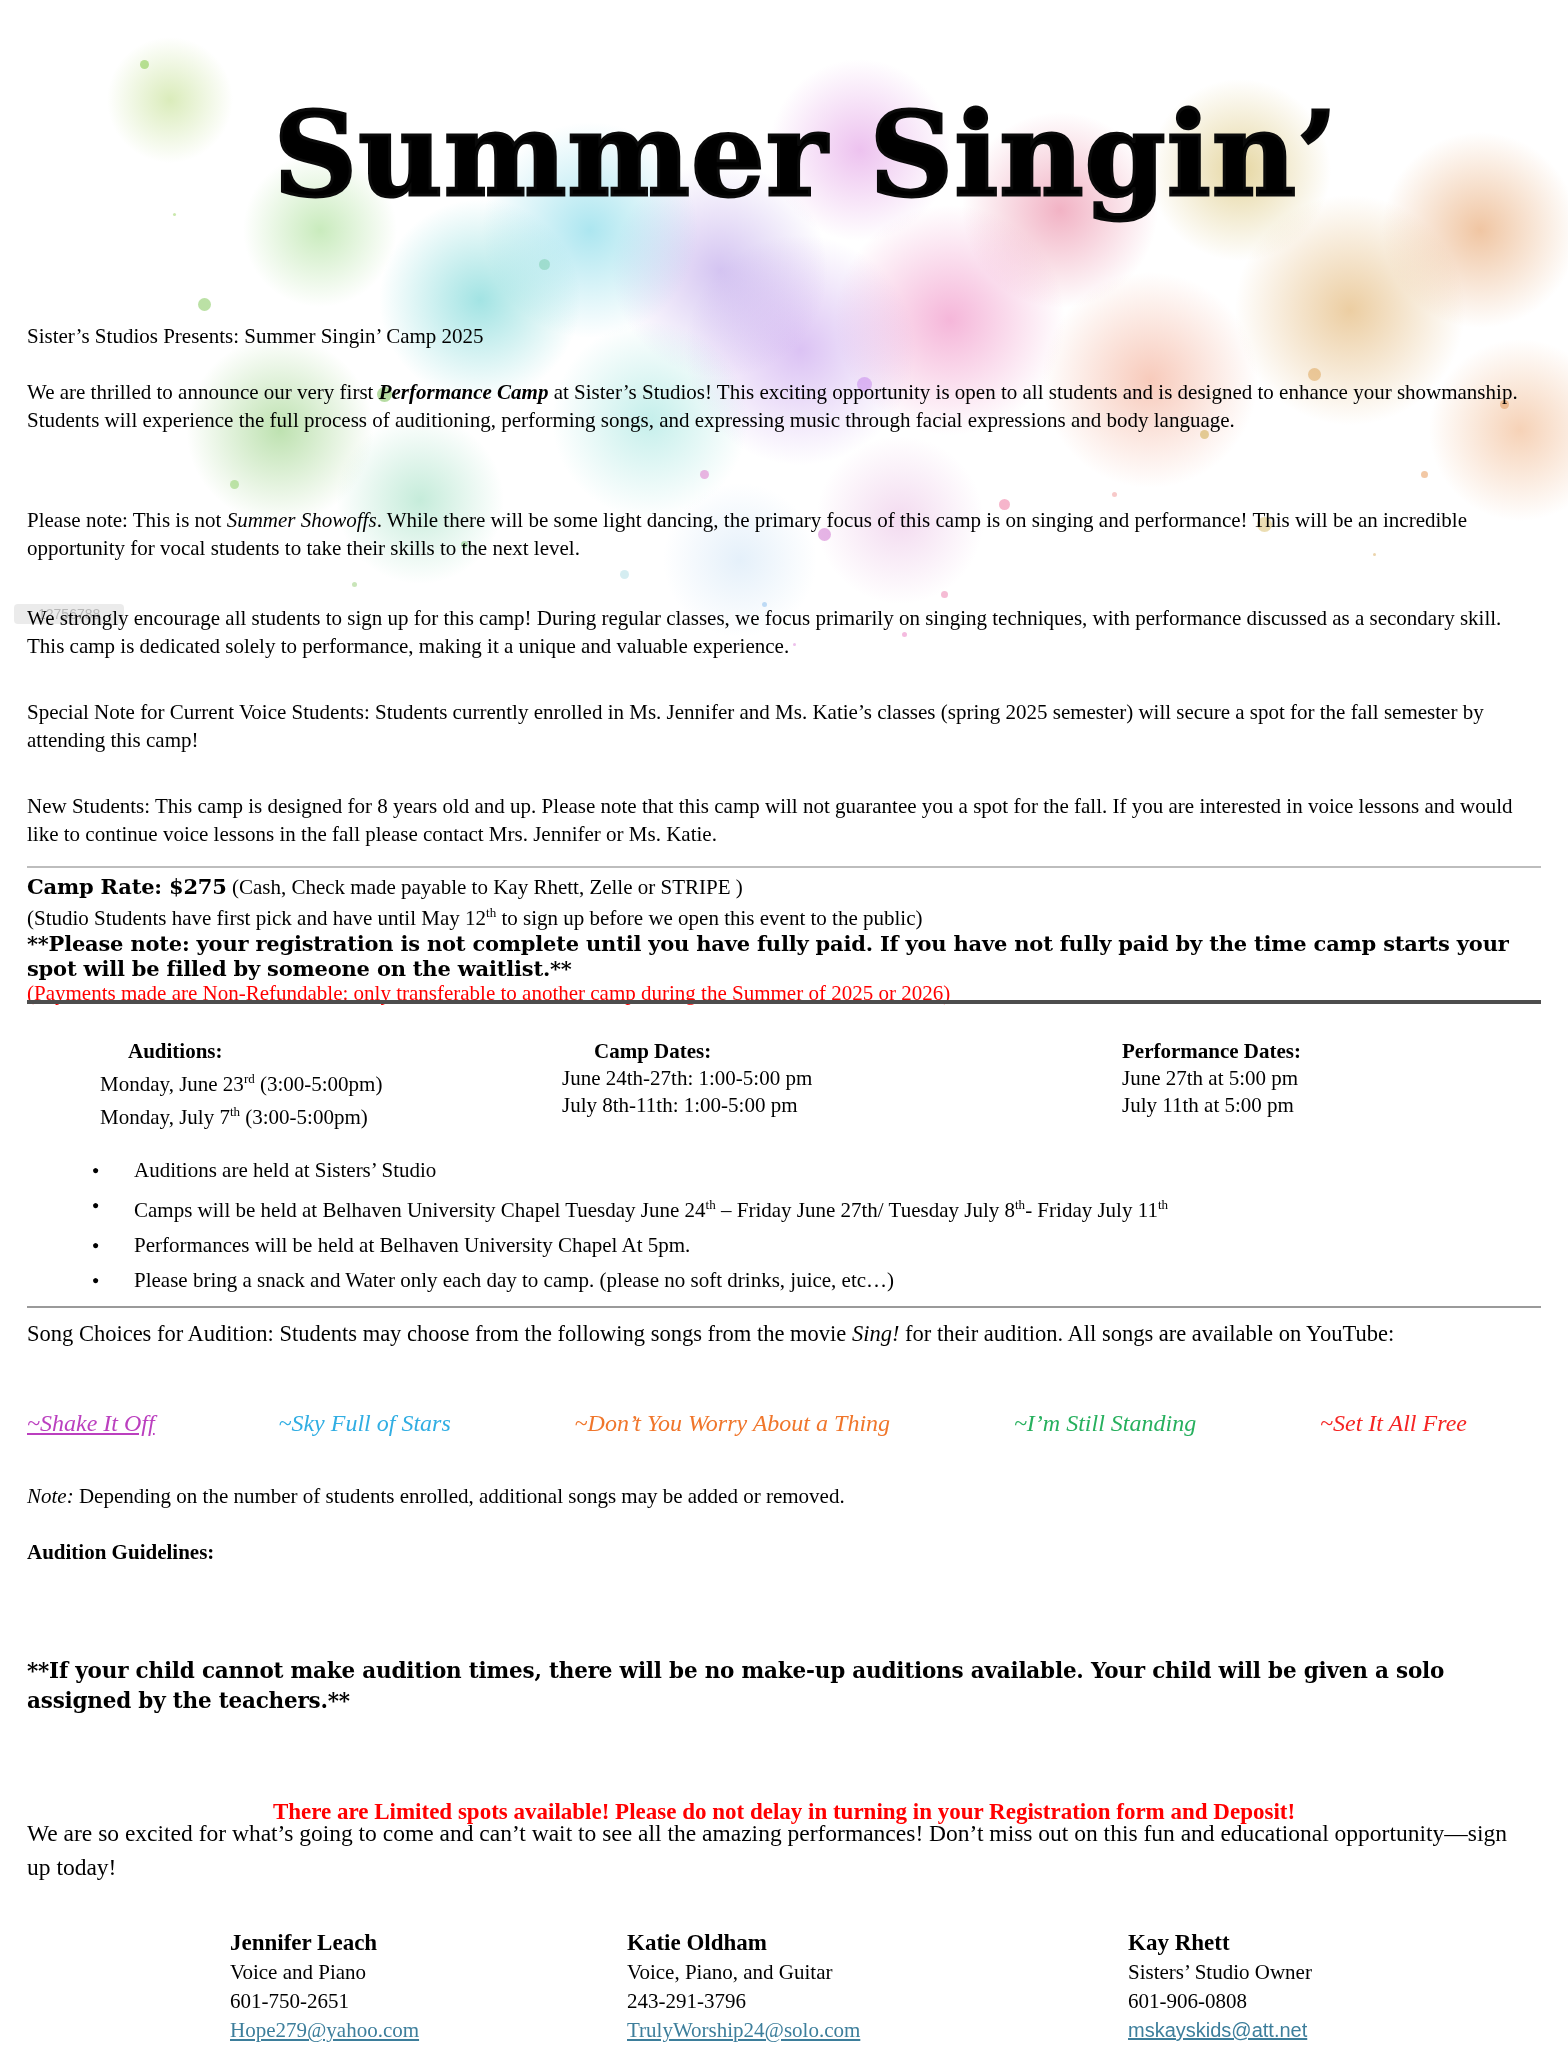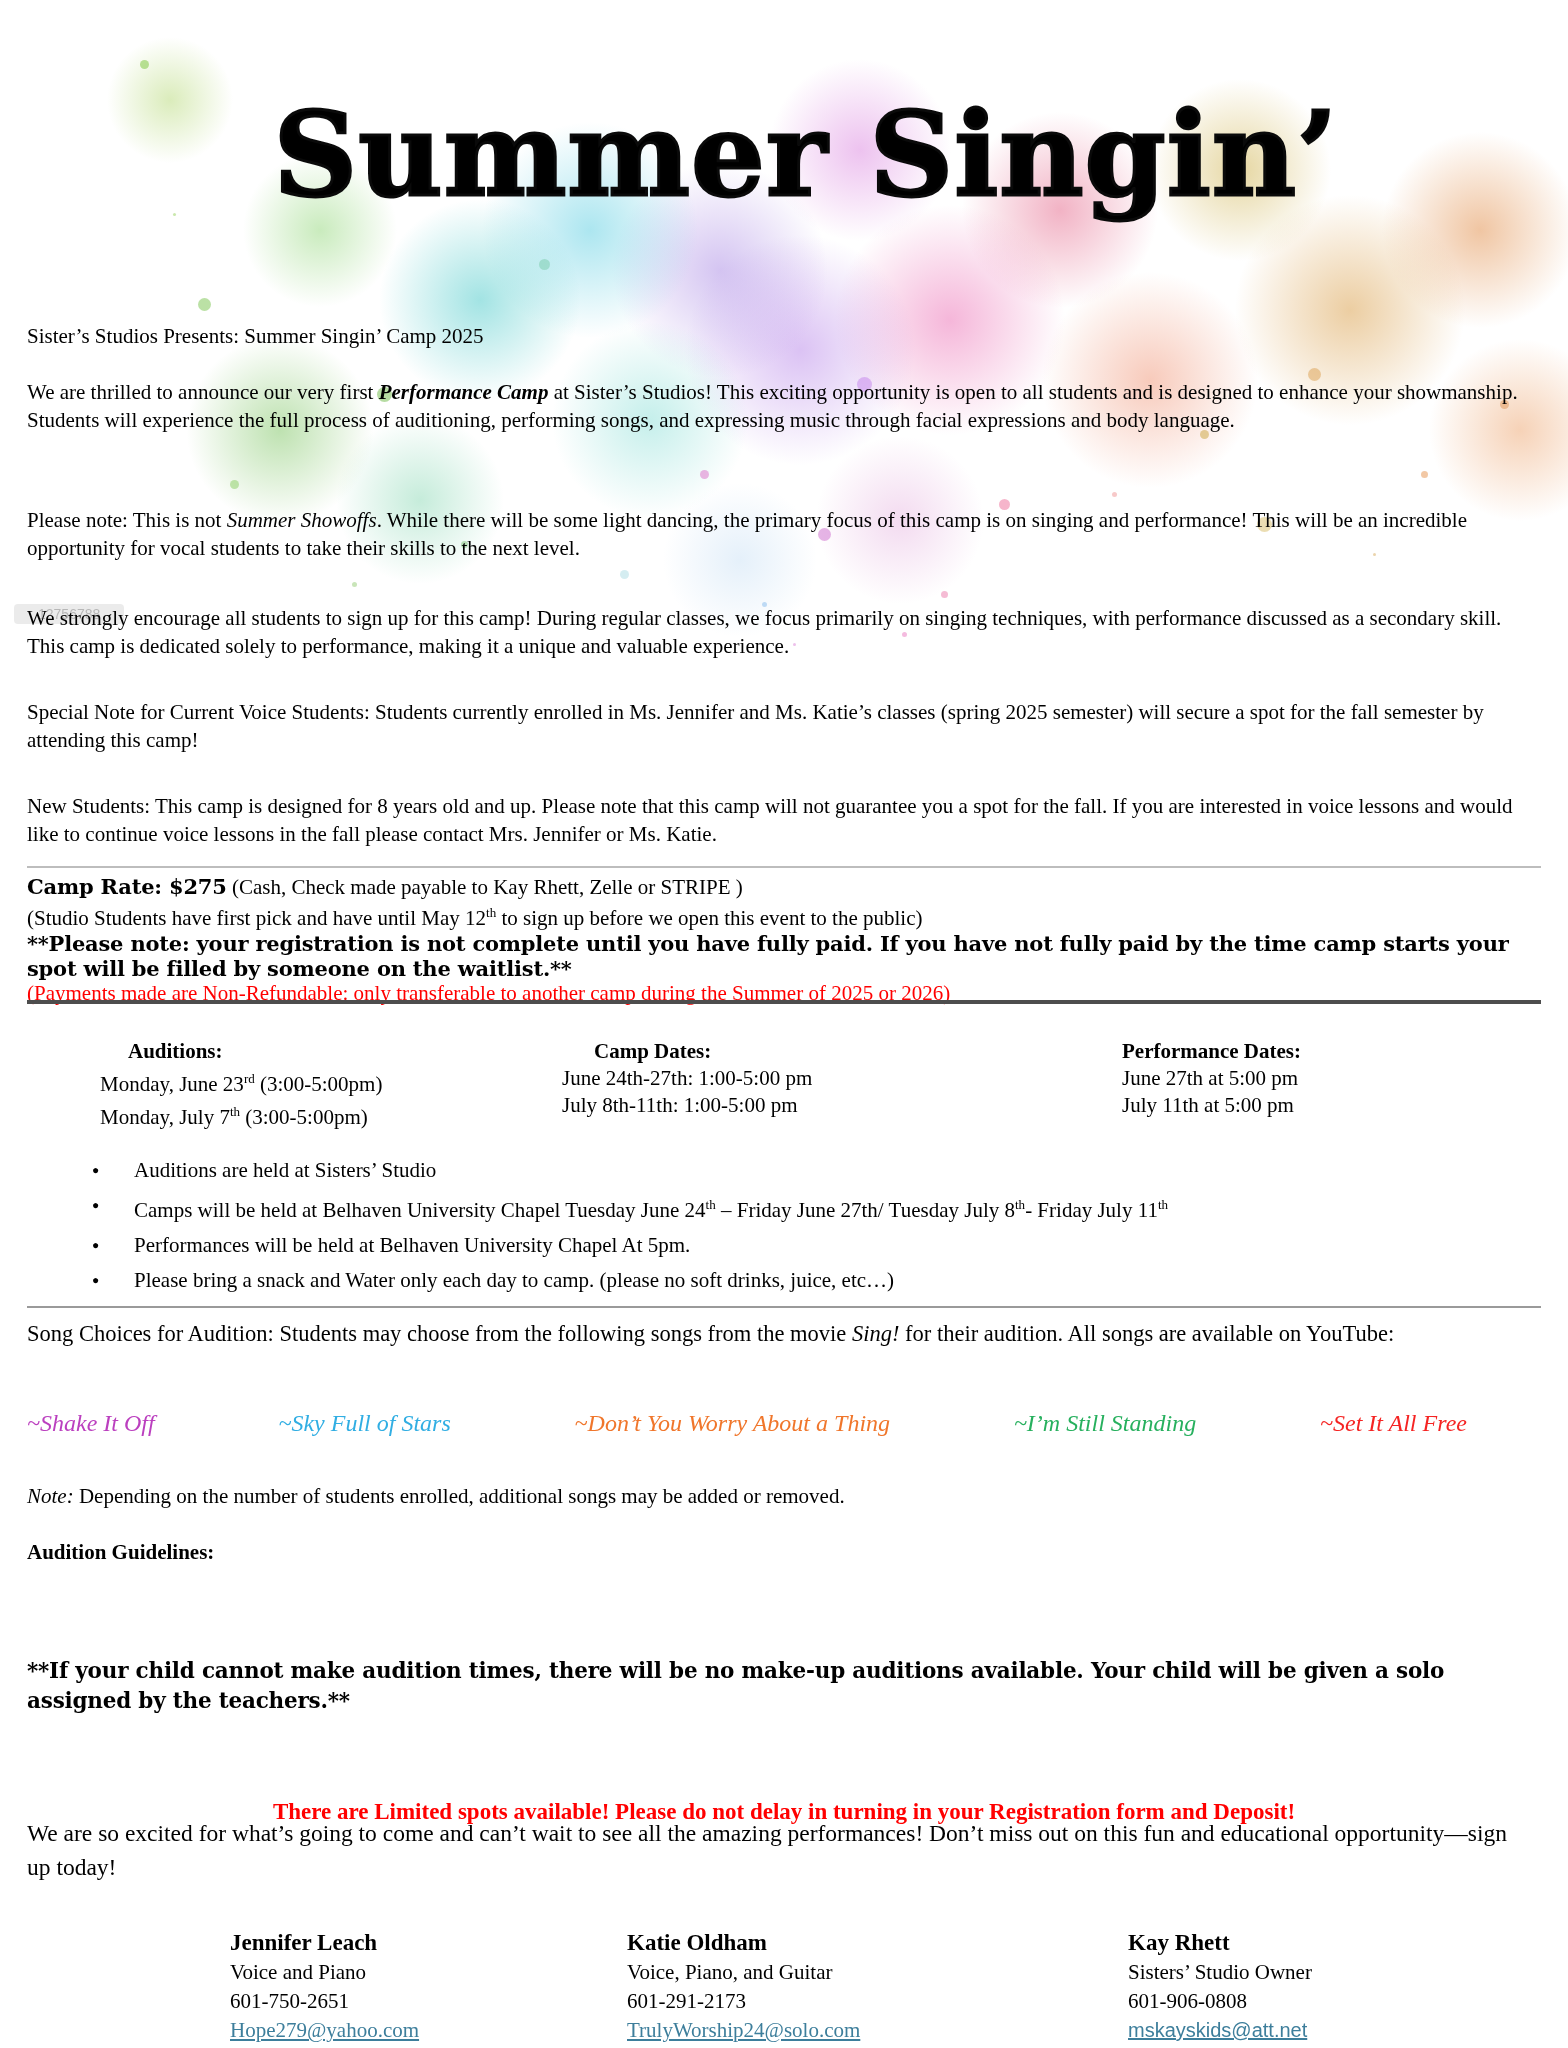--- a/index.html
+++ b/index.html
@@ -176,21 +176,21 @@
     <div class="bullet">Please bring a snack and Water only each day to camp. (please no soft drinks, juice, etc…)</div>
   </div>
 
   <div class="hr hr3"></div>
 
   <div class="tb song-head">
     <span class="b">Song Choices for Audition:</span><span> Students may choose from the following songs from the movie </span><span class="i">Sing!</span><span> for their audition. All songs are available on YouTube:</span>
   </div>
 
   <div class="songs-row">
-    <span style="color: rgb(187, 63, 191);">~Shake It Off</span>
+    <span style="color: rgb(187, 63, 191); text-decoration: underline;">~Shake It Off</span>
     <span style="color: rgb(49, 174, 227);">~Sky Full of Stars</span>
     <span style="color: rgb(240, 118, 43);">~Don’t You Worry About a Thing</span>
     <span style="color: rgb(39, 176, 94);">~I’m Still Standing</span>
     <span style="color: rgb(245, 36, 35);">~Set It All Free</span>
   </div>
 
   <div class="tb note-line">
     <span class="i">Note:</span><span> Depending on the number of students enrolled, additional songs may be added or removed.</span>
   </div>
 
@@ -204,21 +204,21 @@
 
   <div class="contact c1">
     <div class="nm">Jennifer Leach</div>
     <div>Voice and Piano</div>
     <div>601-750-2651</div>
     <a class="email" style="color: rgb(61, 126, 155);">Hope279@yahoo.com</a>
   </div>
   <div class="contact c2">
     <div class="nm">Katie Oldham</div>
     <div>Voice, Piano, and Guitar</div>
-    <div>601-291-2173</div>
+    <div>243-291-3796</div>
     <a class="email" style="color: rgb(61, 126, 155);">TrulyWorship24@solo.com</a>
   </div>
   <div class="contact c3">
     <div class="nm">Kay Rhett</div>
     <div>Sisters’ Studio Owner</div>
     <div>601-906-0808</div>
     <a class="email" style="color: rgb(61, 126, 155);">mskayskids@att.net</a>
   </div>
 
 </div>

